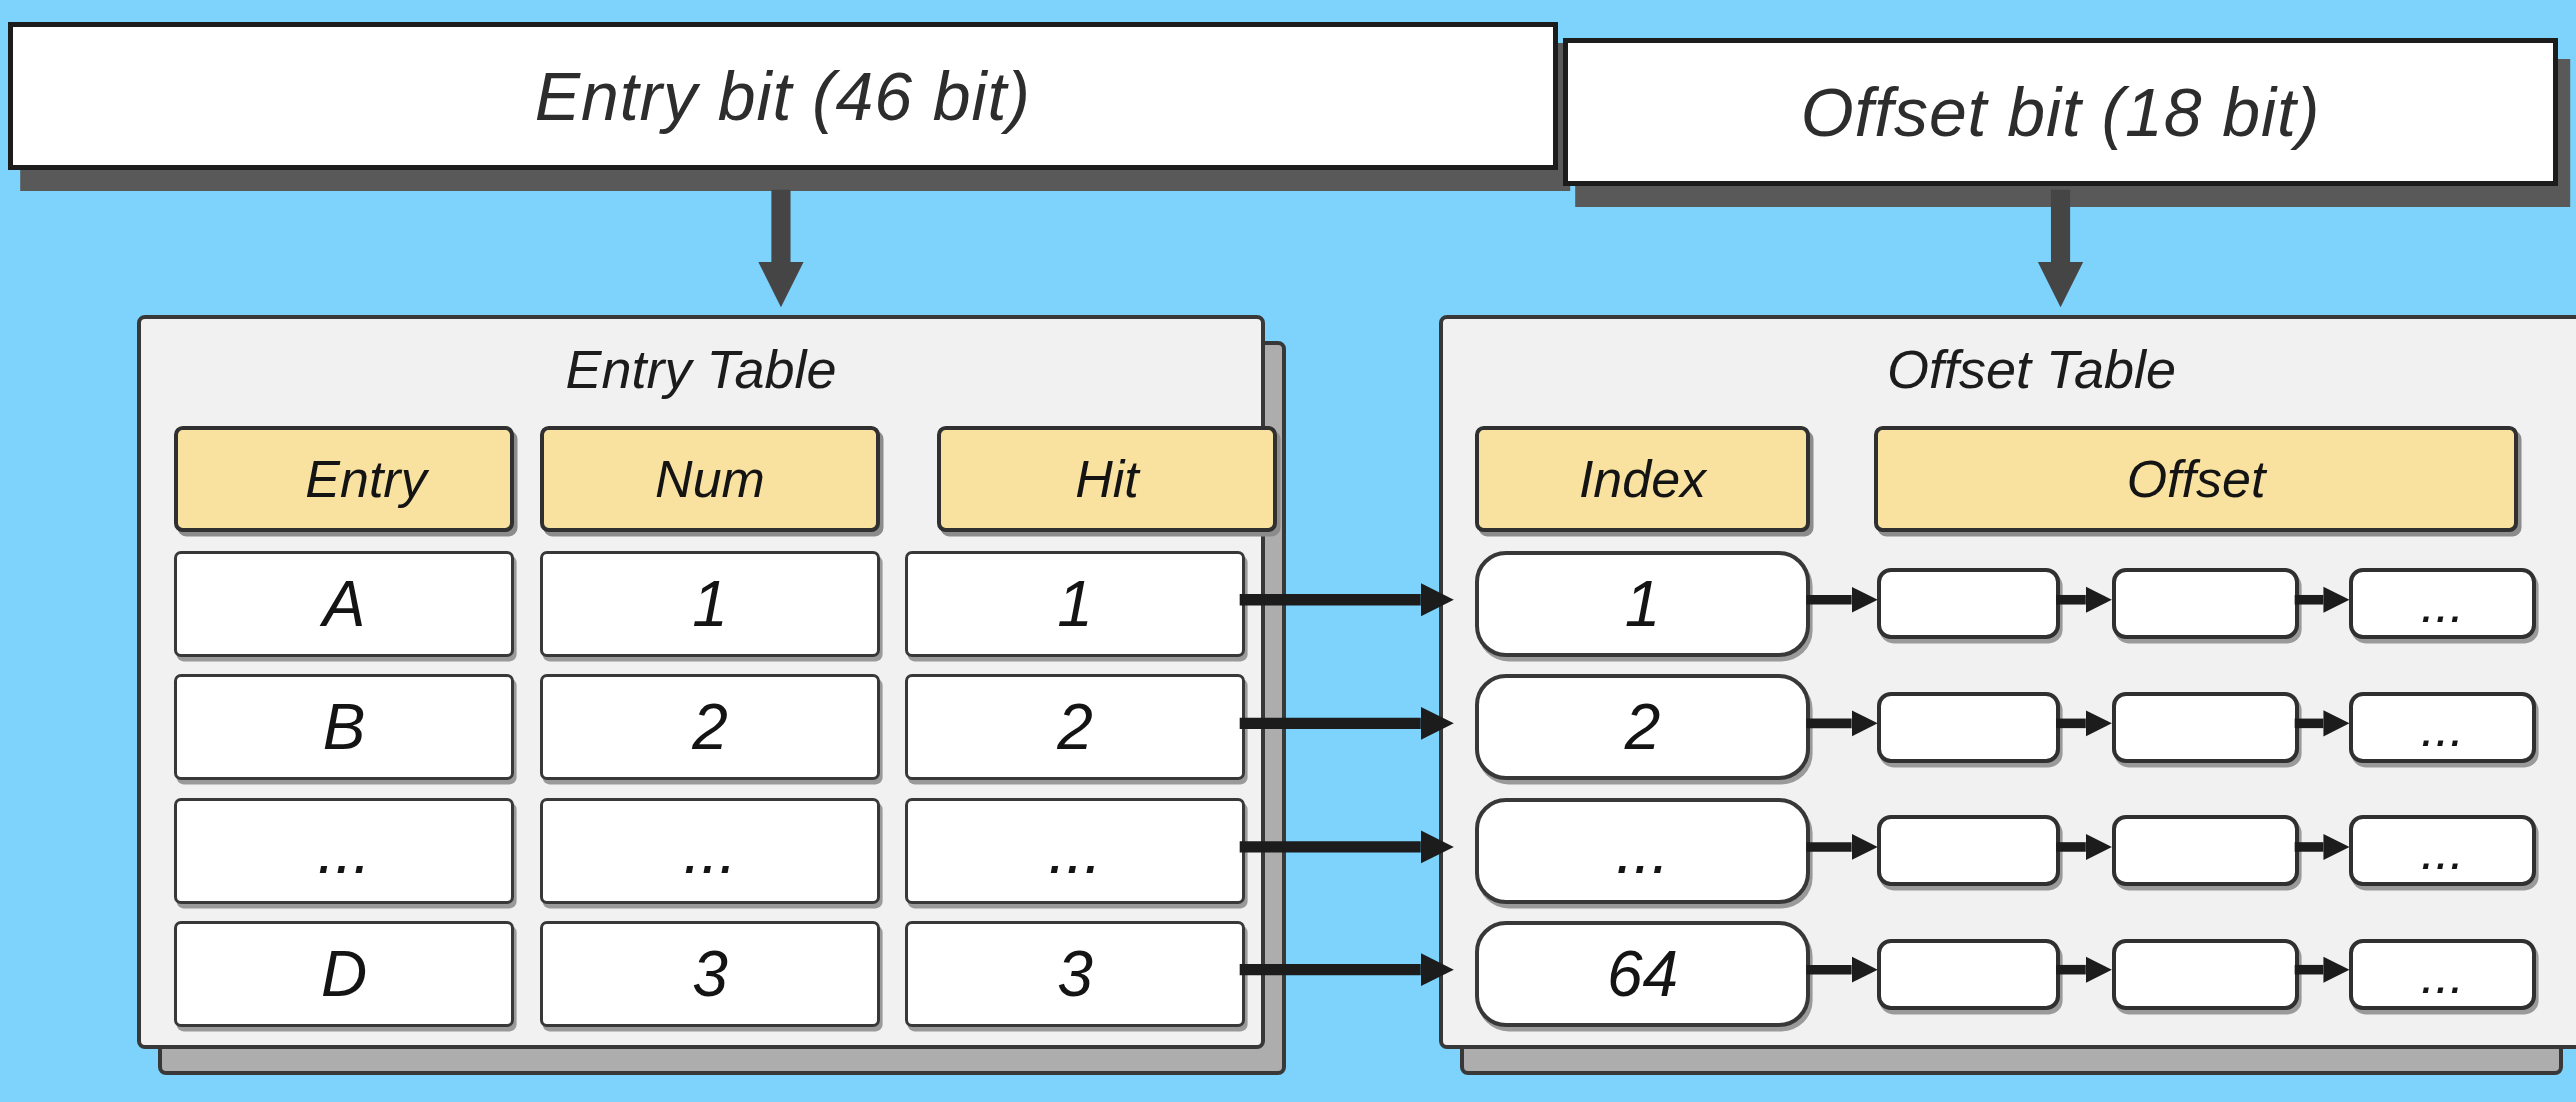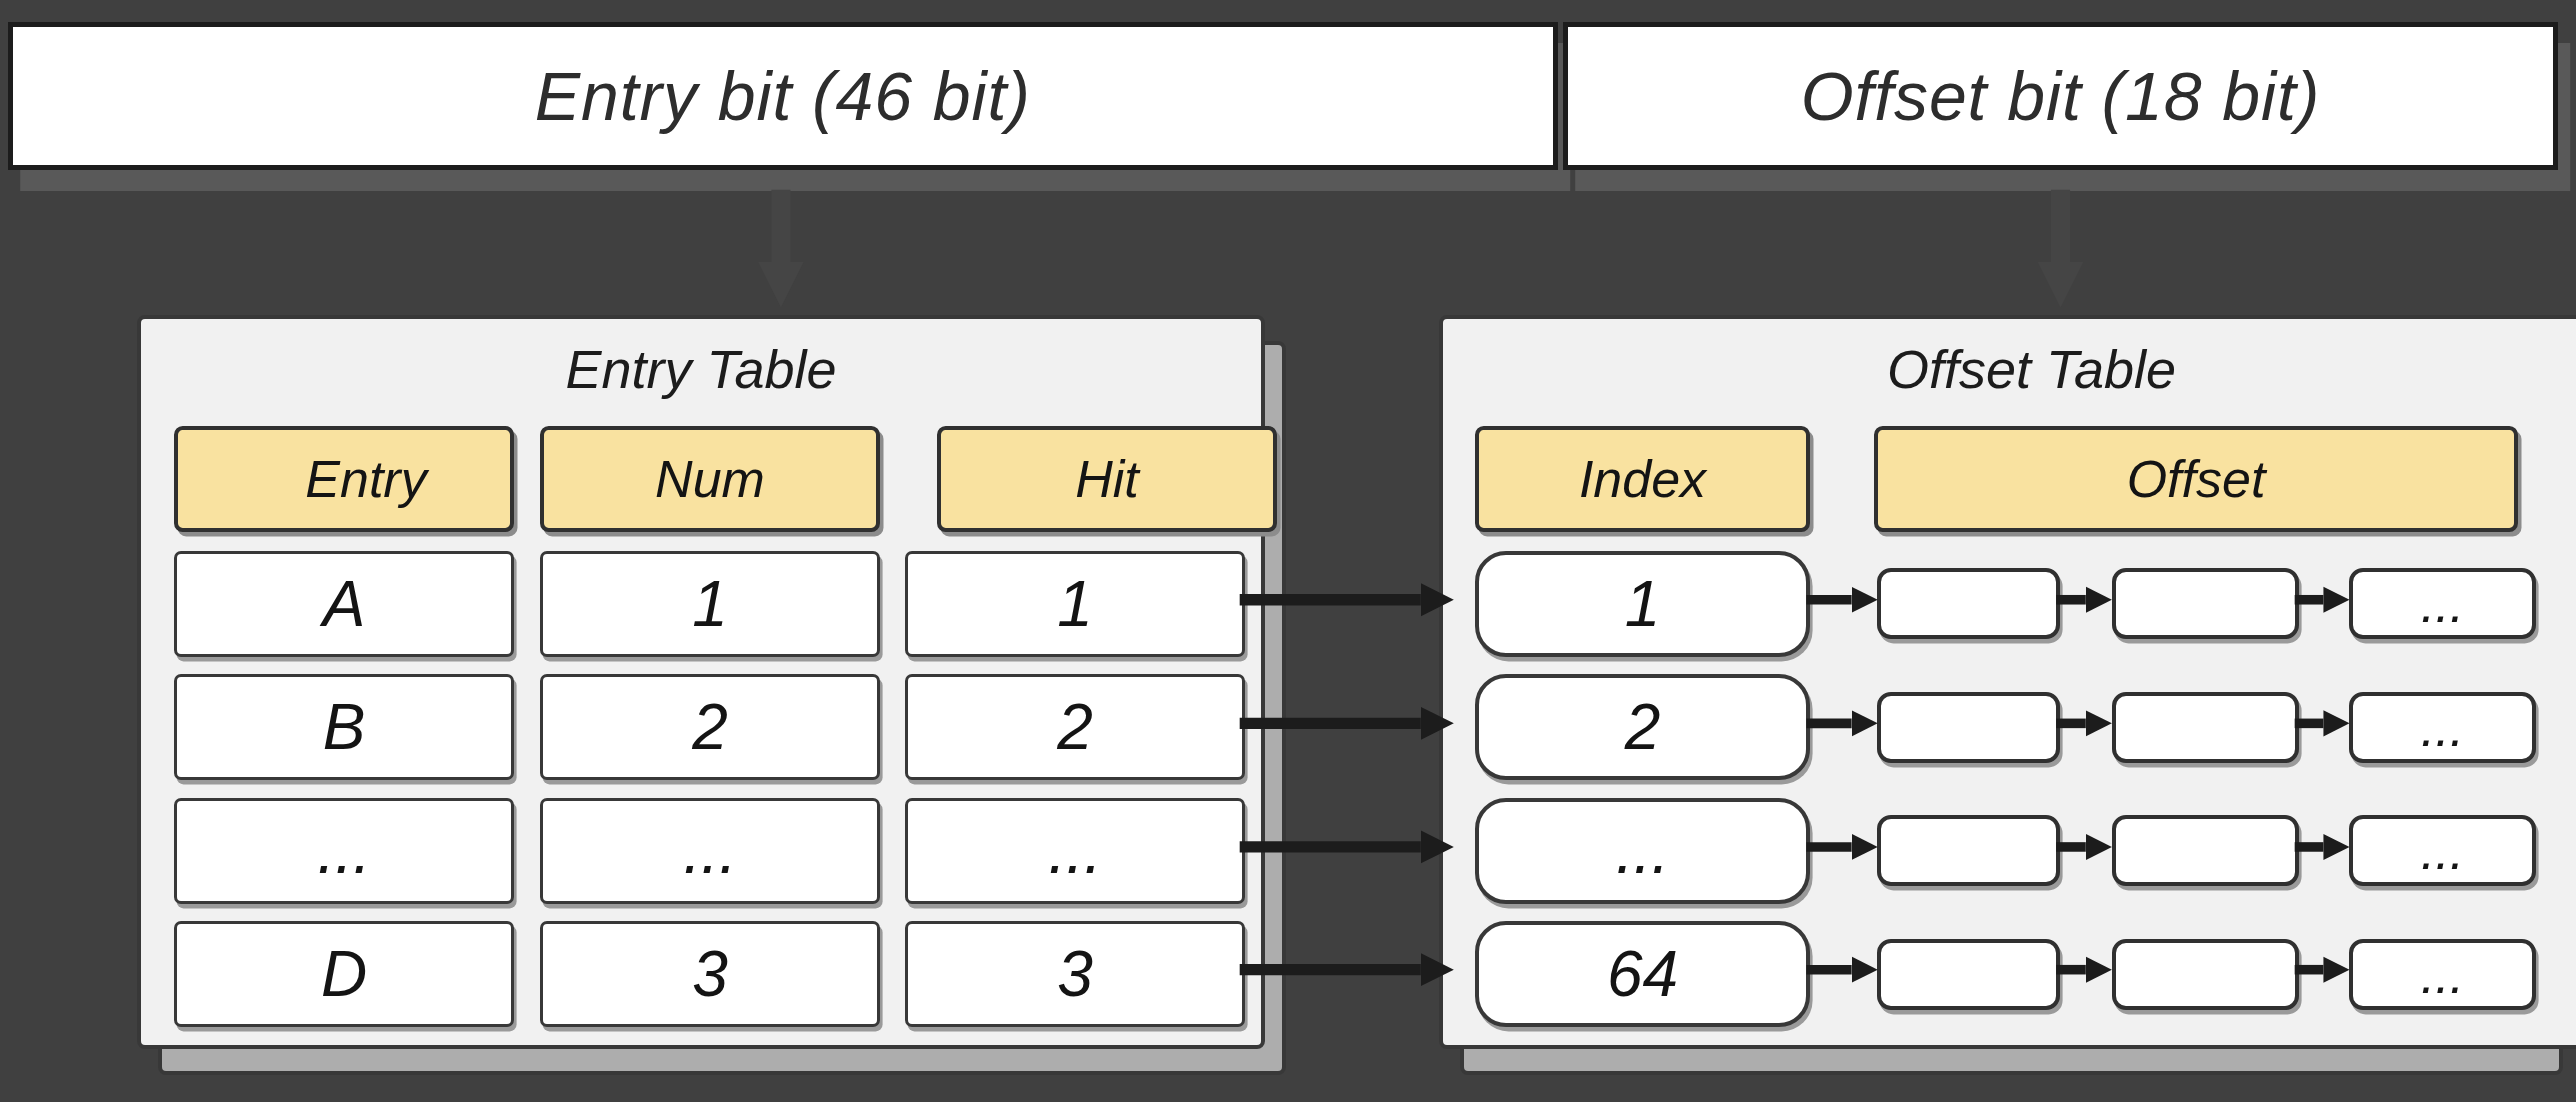--- a/index.html
+++ b/index.html
@@ -3,40 +3,40 @@
 <meta charset="utf-8">
 <style>
   html,body{margin:0;padding:0;background:#ffffff;}
   .canvas{
     position:relative;
     width:2576px;height:1102px;
     font-family:"Liberation Sans","DejaVu Sans",sans-serif;
     font-style:italic;
     color:#1f1f1f;
     overflow:hidden;
-    background:#404040;
+    background:#7dd3fc;
   }
   
   .bar-seg{
     position:absolute;
     top:22px;height:148px;
     box-sizing:border-box;
     background:#ffffff;
     border:5.2px solid #1c1c1c;
     box-shadow:12.2px 21px 0 #595959;
     display:flex;align-items:center;justify-content:center;
   }
   .bar-seg span{
     font-size:68px;
     color:#2d2d2d;
     letter-spacing:0.9px;
     white-space:nowrap;
   }
   .seg1{left:7.8px;width:1550px;}
-  .seg2{left:1563px;width:995px;}
+  .seg2{left:1563px;width:995px;margin-top:16px;}
   
   .panel{
     position:absolute;
     box-sizing:border-box;
     border:4.4px solid #383838;
     border-radius:8px;
   }
   .panel.back{background:#adadad;}
   .panel.main{background:#f1f1f1;}
   .panel-title{

